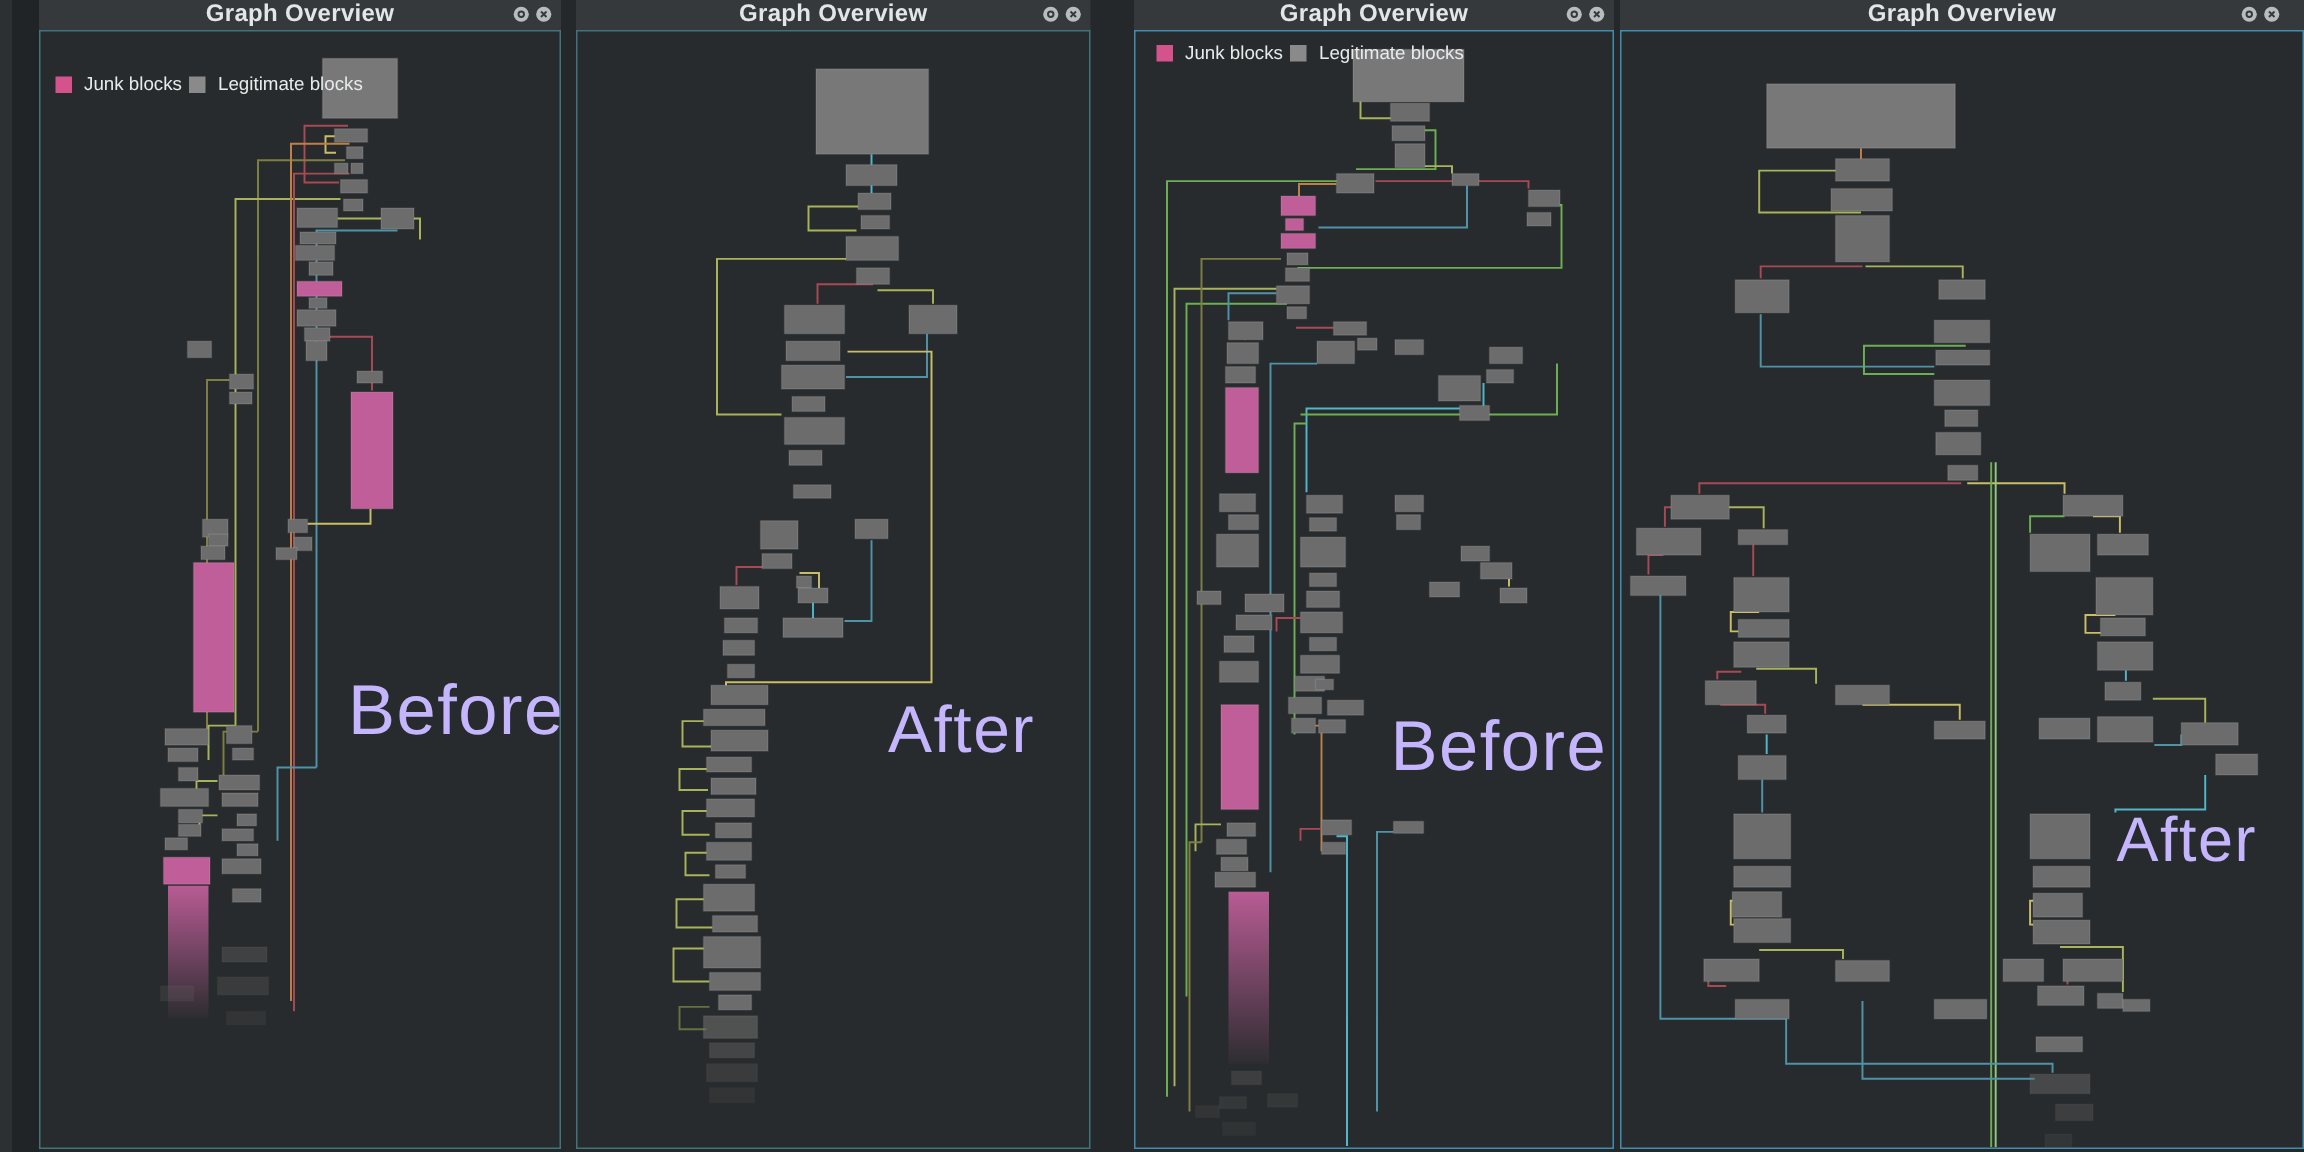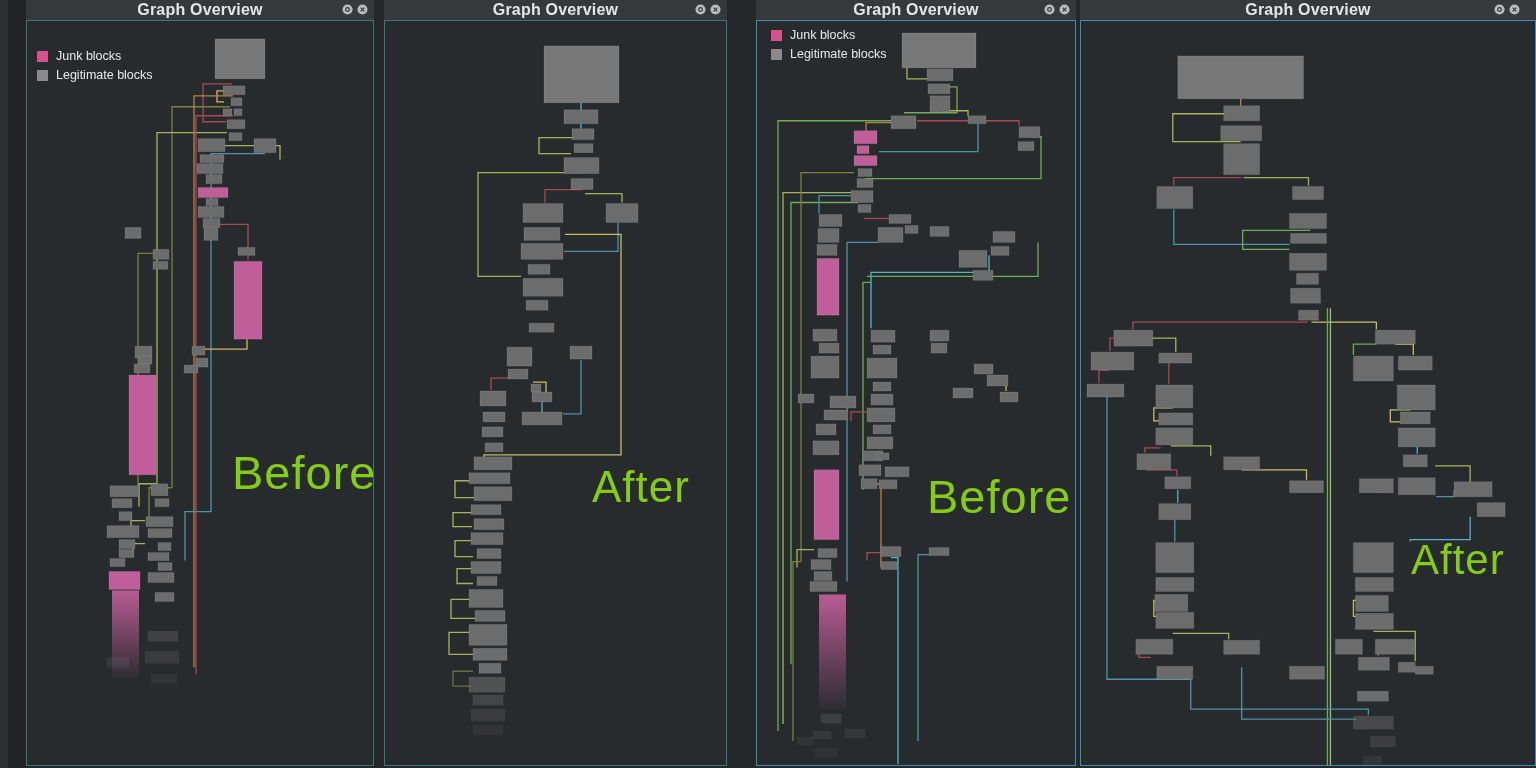--- a/index.html
+++ b/index.html
@@ -9,25 +9,25 @@
   .panel{position:absolute;top:0;height:768px;}
   .phdr{position:absolute;top:0;left:0;right:0;height:20px;background:#36393c;
     display:flex;align-items:center;justify-content:center;}
   .ptitle{font-size:16px;font-weight:700;color:#e3e5e6;letter-spacing:.2px;}
   .picons{position:absolute;right:6px;top:4px;display:flex;gap:4px;}
   .picon{width:11px;height:11px;display:block;cursor:pointer;}
   .pbody{position:absolute;top:20px;left:0;right:0;height:746px;background:#282b2d;
     border:1px solid #3f747b;box-sizing:border-box;overflow:hidden;}
   .pbody.blue{border-color:#3e8fae;}
   .pbody svg{position:absolute;left:0;top:0;width:100%;height:100%;}
-  .legend{position:absolute;display:flex;flex-direction:column;gap:5px;
+  .legend{position:absolute;display:flex;flex-direction:row;gap:5px;
     font-size:12.5px;color:#e8eaeb;}
   .lrow{display:flex;align-items:center;gap:8px;}
   .sw{width:11px;height:11px;display:inline-block;flex:0 0 auto;}
-  .biglabel{position:absolute;color:#84cc16;font-weight:300;letter-spacing:1px;line-height:1;}
+  .biglabel{position:absolute;color:#c4b5fd;font-weight:300;letter-spacing:1px;line-height:1;}
 </style>
 </head>
 <body>
 
 <div class="stage">
 
   <div class="edge-strip" style="left:0;width:8px;background:#2d3032"></div>
   <div class="edge-strip" style="left:8px;width:18px;background:#212427"></div>
 
   <div class="panel" style="left:26px;width:348px">

